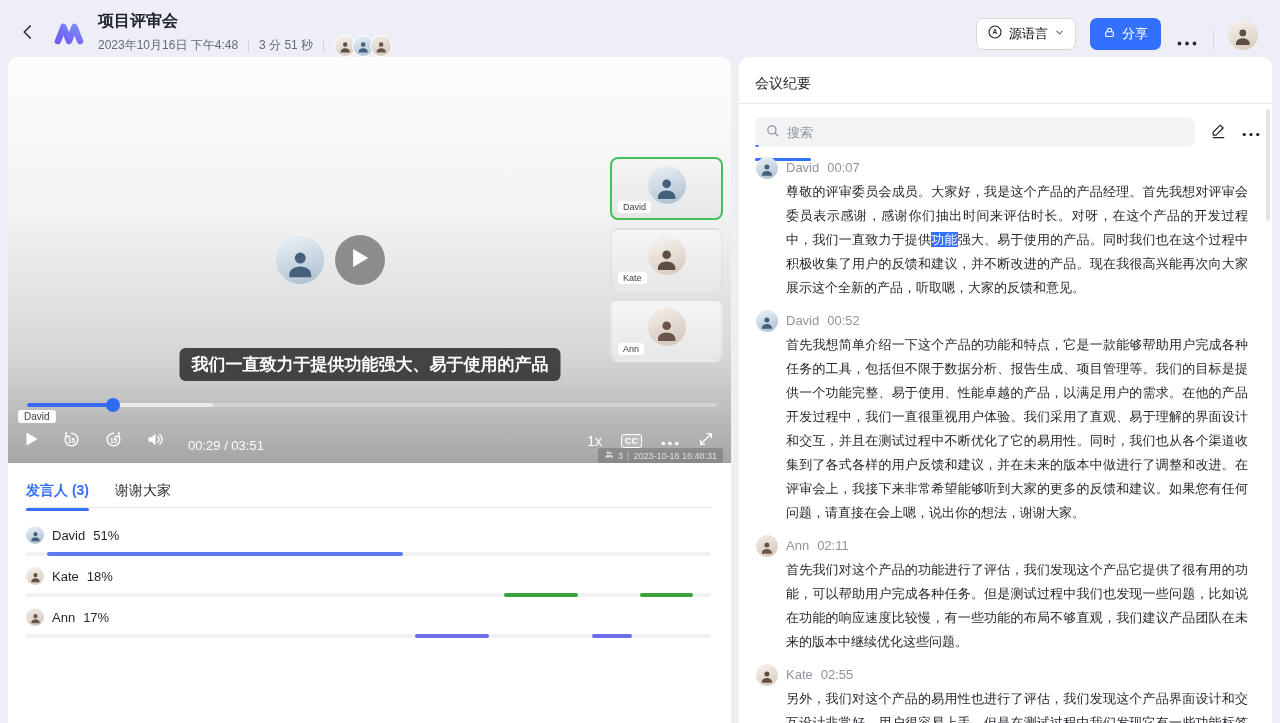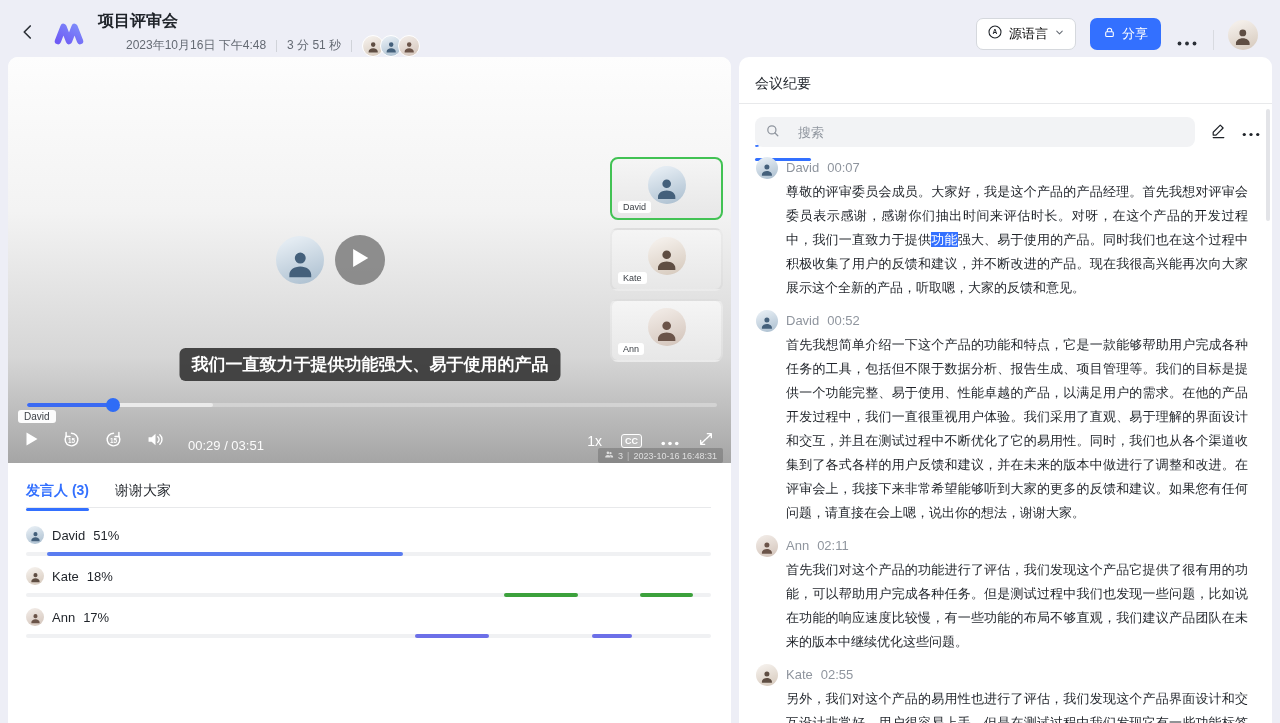--- a/index.html
+++ b/index.html
@@ -8,21 +8,21 @@
           font-family: "Liberation Sans", sans-serif; color: #1f2329; overflow: hidden; }
 
   
   .header { position: absolute; top: 0; left: 0; width: 1280px; height: 67px;
             display: flex; align-items: center; justify-content: space-between; padding: 0 22px 0 14px; }
   .h-left { display: flex; align-items: center; }
   .back-btn { width: 28px; height: 28px; display: flex; align-items: center; justify-content: center; cursor: pointer; }
   .logo { margin: 0 10px 0 8px; display: flex; align-items: center; }
   .title-block { display: flex; flex-direction: column; gap: 3px; }
   .page-title { font-size: 16px; font-weight: bold; color: #1f2329; }
-  .meta { display: flex; align-items: center; gap: 10px; font-size: 12px; color: #646a73; margin-left: 28px; }
+  .meta { display: flex; align-items: center; gap: 10px; font-size: 12px; color: #646a73; }
   .meta-divider { width: 1px; height: 12px; background: #d0d3d9; }
   .p-avatars { display: flex; align-items: center; }
   .p-avatars .av { width: 22px; height: 22px; border: 1.5px solid #fff; margin-left: -4px; }
   .p-avatars .av:first-child { margin-left: 0; }
   .h-right { display: flex; align-items: flex-end; gap: 14px; }
   .lang-btn { height: 32px; background: #fff; border: 1px solid #d5d8dd; border-radius: 7px;
               display: flex; align-items: center; gap: 6px; padding: 0 10px; font-size: 13px; cursor: pointer; }
   .share-btn { height: 32px; background: #3370ff; color: #fff; border: none; border-radius: 7px;
                display: flex; align-items: center; gap: 6px; padding: 0 13px; font-size: 13px; cursor: pointer; }
   .h-more { display: flex; align-items: center; padding: 0 2px; cursor: pointer; }
@@ -94,21 +94,21 @@
   .right-card { position: absolute; left: 739px; top: 57px; width: 533px; height: 666px;
                 background: #fff; border-radius: 10px 10px 0 0; overflow: hidden; }
   .rc-tabs { position: absolute; top: 18px; left: 16px; display: flex; gap: 28px; font-size: 14px; flex-direction: column; }
   .rc-tab { position: relative; padding-bottom: 11px; cursor: pointer; color: #1f2329; }
   .rc-tab.active { color: #3370ff; font-weight: bold; }
   .rc-tab.active::after { content: ""; position: absolute; left: 0; right: 0; bottom: 0; height: 3px;
                           border-radius: 2px; background: #3370ff; }
   .rc-divider { position: absolute; top: 46px; left: 0; width: 533px; height: 1px; background: #e8e9eb; }
   .search-row { position: absolute; top: 60px; left: 16px; width: 505px; display: flex; align-items: center; gap: 15px; }
   .search-box { flex: 1; height: 30px; background: #f2f3f5; border-radius: 8px;
-                display: flex; align-items: center; gap: 18px; padding: 0 10px; }
+                display: flex; align-items: center; gap: 7px; padding: 0 10px; }
   .search-box input { flex: 1; border: none; outline: none; background: transparent; font-size: 13px;
                       color: #1f2329; font-family: "Liberation Sans", sans-serif; }
   .search-box input::placeholder { color: #8f959e; }
   .rc-icon { display: flex; align-items: center; justify-content: center; cursor: pointer; }
   .entries { position: absolute; top: 100px; left: 17px; width: 492px; height: 566px; overflow: hidden; }
   .entry { position: relative; padding-left: 30px; margin-bottom: 10px; }
   .entry-avatar { position: absolute; left: 0; top: 0; width: 22px; height: 22px; }
   .entry-head { display: flex; align-items: center; gap: 8px; font-size: 13px; color: #8f959e; height: 20px; }
   .entry-text { margin-top: 3px; font-size: 13px; line-height: 24px; color: #1f2329; width: 462px; text-align: justify; }
   .hl { background: #3370ff; color: #fff; }

